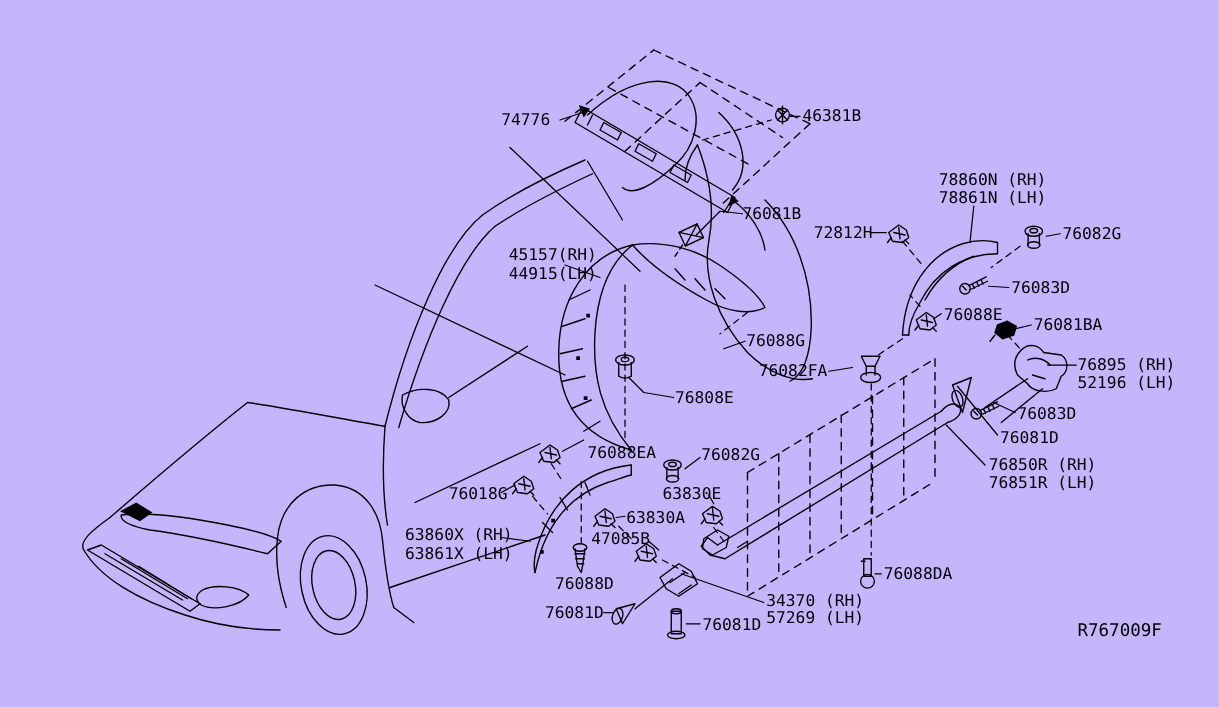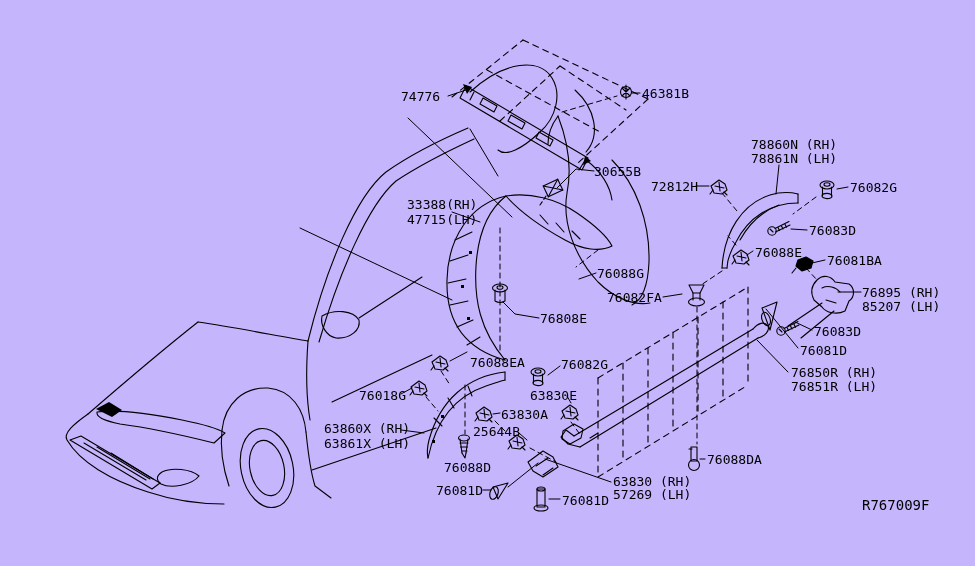--- a/index.html
+++ b/index.html
@@ -309,48 +309,48 @@
     <path d="M705,459 L700,459"></path>
     <path d="M483,490 L491,490"></path>
     <path d="M611,482 L545,459"></path>
     <path d="M560,499 L549,499"></path>
     <path d="M508,487 L538,463"></path>
   </g>
 </svg>
 
   <div class="lbl" style="left:401px;top:89px">74776</div>
   <div class="lbl" style="left:642px;top:86px">46381B</div>
-  <div class="lbl" style="left:594px;top:164px">30655B</div>
+  <div class="lbl" style="left:594px;top:164px">76081B</div>
   <div class="lbl" style="left:751px;top:137px">78860N (RH)</div>
   <div class="lbl" style="left:751px;top:151px">78861N (LH)</div>
   <div class="lbl" style="left:651px;top:179px">72812H</div>
   <div class="lbl" style="left:850px;top:180px">76082G</div>
-  <div class="lbl" style="left:407px;top:197px">33388(RH)</div>
-  <div class="lbl" style="left:407px;top:212px">47715(LH)</div>
+  <div class="lbl" style="left:407px;top:197px">45157(RH)</div>
+  <div class="lbl" style="left:407px;top:212px">44915(LH)</div>
   <div class="lbl" style="left:809px;top:223px">76083D</div>
   <div class="lbl" style="left:755px;top:245px">76088E</div>
   <div class="lbl" style="left:827px;top:253px">76081BA</div>
   <div class="lbl" style="left:597px;top:266px">76088G</div>
   <div class="lbl" style="left:607px;top:290px">76082FA</div>
   <div class="lbl" style="left:862px;top:285px">76895 (RH)</div>
-  <div class="lbl" style="left:862px;top:299px">85207 (LH)</div>
+  <div class="lbl" style="left:862px;top:299px">52196 (LH)</div>
   <div class="lbl" style="left:540px;top:311px">76808E</div>
   <div class="lbl" style="left:814px;top:324px">76083D</div>
   <div class="lbl" style="left:800px;top:343px">76081D</div>
   <div class="lbl" style="left:470px;top:355px">76088EA</div>
   <div class="lbl" style="left:561px;top:357px">76082G</div>
   <div class="lbl" style="left:791px;top:365px">76850R (RH)</div>
   <div class="lbl" style="left:791px;top:379px">76851R (LH)</div>
   <div class="lbl" style="left:359px;top:388px">76018G</div>
   <div class="lbl" style="left:530px;top:388px">63830E</div>
   <div class="lbl" style="left:501px;top:407px">63830A</div>
   <div class="lbl" style="left:324px;top:421px">63860X (RH)</div>
   <div class="lbl" style="left:324px;top:436px">63861X (LH)</div>
-  <div class="lbl" style="left:473px;top:424px">25644B</div>
+  <div class="lbl" style="left:473px;top:424px">47085B</div>
   <div class="lbl" style="left:444px;top:460px">76088D</div>
   <div class="lbl" style="left:707px;top:452px">76088DA</div>
   <div class="lbl" style="left:436px;top:483px">76081D</div>
-  <div class="lbl" style="left:613px;top:474px">63830 (RH)</div>
+  <div class="lbl" style="left:613px;top:474px">34370 (RH)</div>
   <div class="lbl" style="left:613px;top:487px">57269 (LH)</div>
   <div class="lbl" style="left:562px;top:493px">76081D</div>
 
   <div class="ref" style="left:862px;top:497px">R767009F</div>
 </div>
 
 </body></html>

